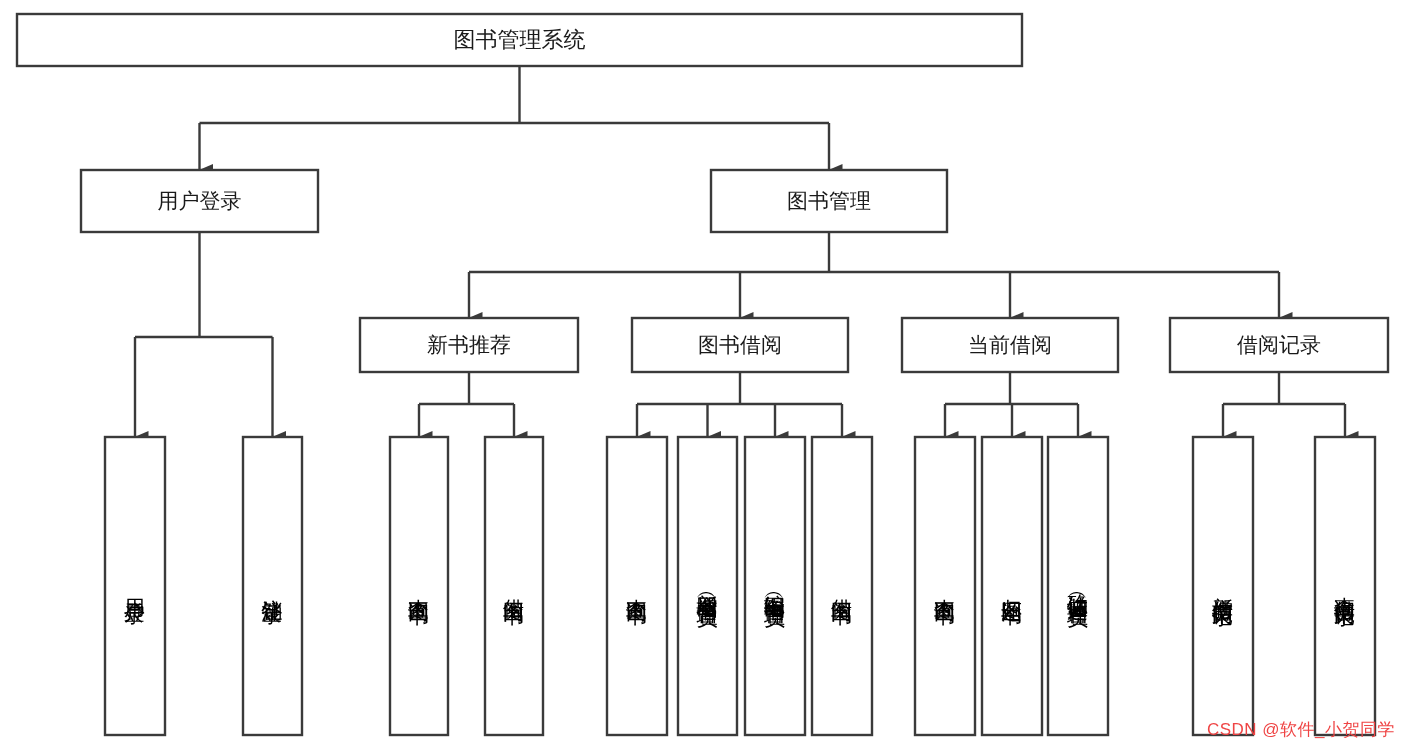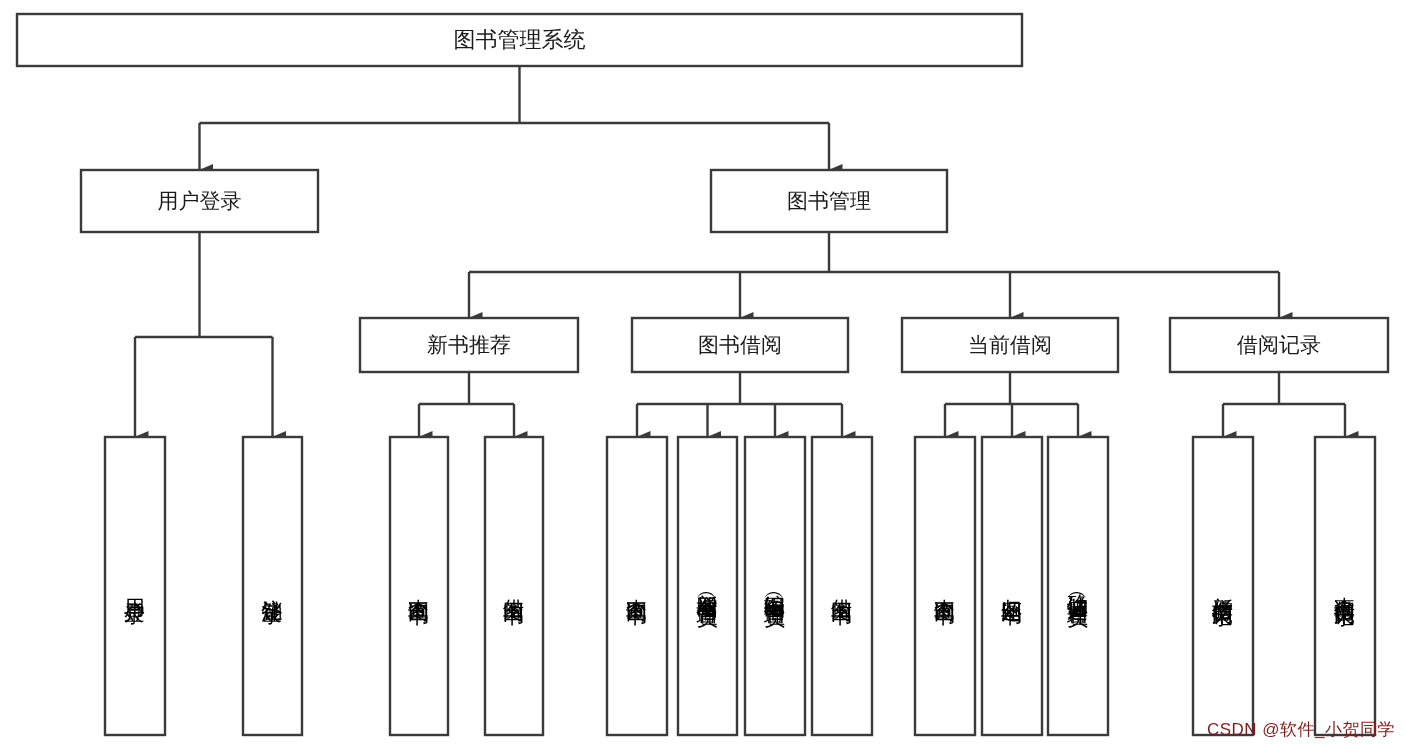--- a/index.html
+++ b/index.html
@@ -67,21 +67,21 @@
     display: flex;
     align-items: center;
     justify-content: center;
   }
   .watermark {
     position: absolute;
     right: 10px;
     bottom: 6px;
     font-family: "Liberation Sans", "DejaVu Sans", sans-serif;
     font-size: 17px;
-    color: #7f1d1d;
+    color: #ef4444;
     letter-spacing: 0.5px;
     white-space: nowrap;
     pointer-events: none;
   }
 </style>
 </head>
 <body>
 
 <svg id="diagram" viewBox="0 0 1405 747">
   <defs>

